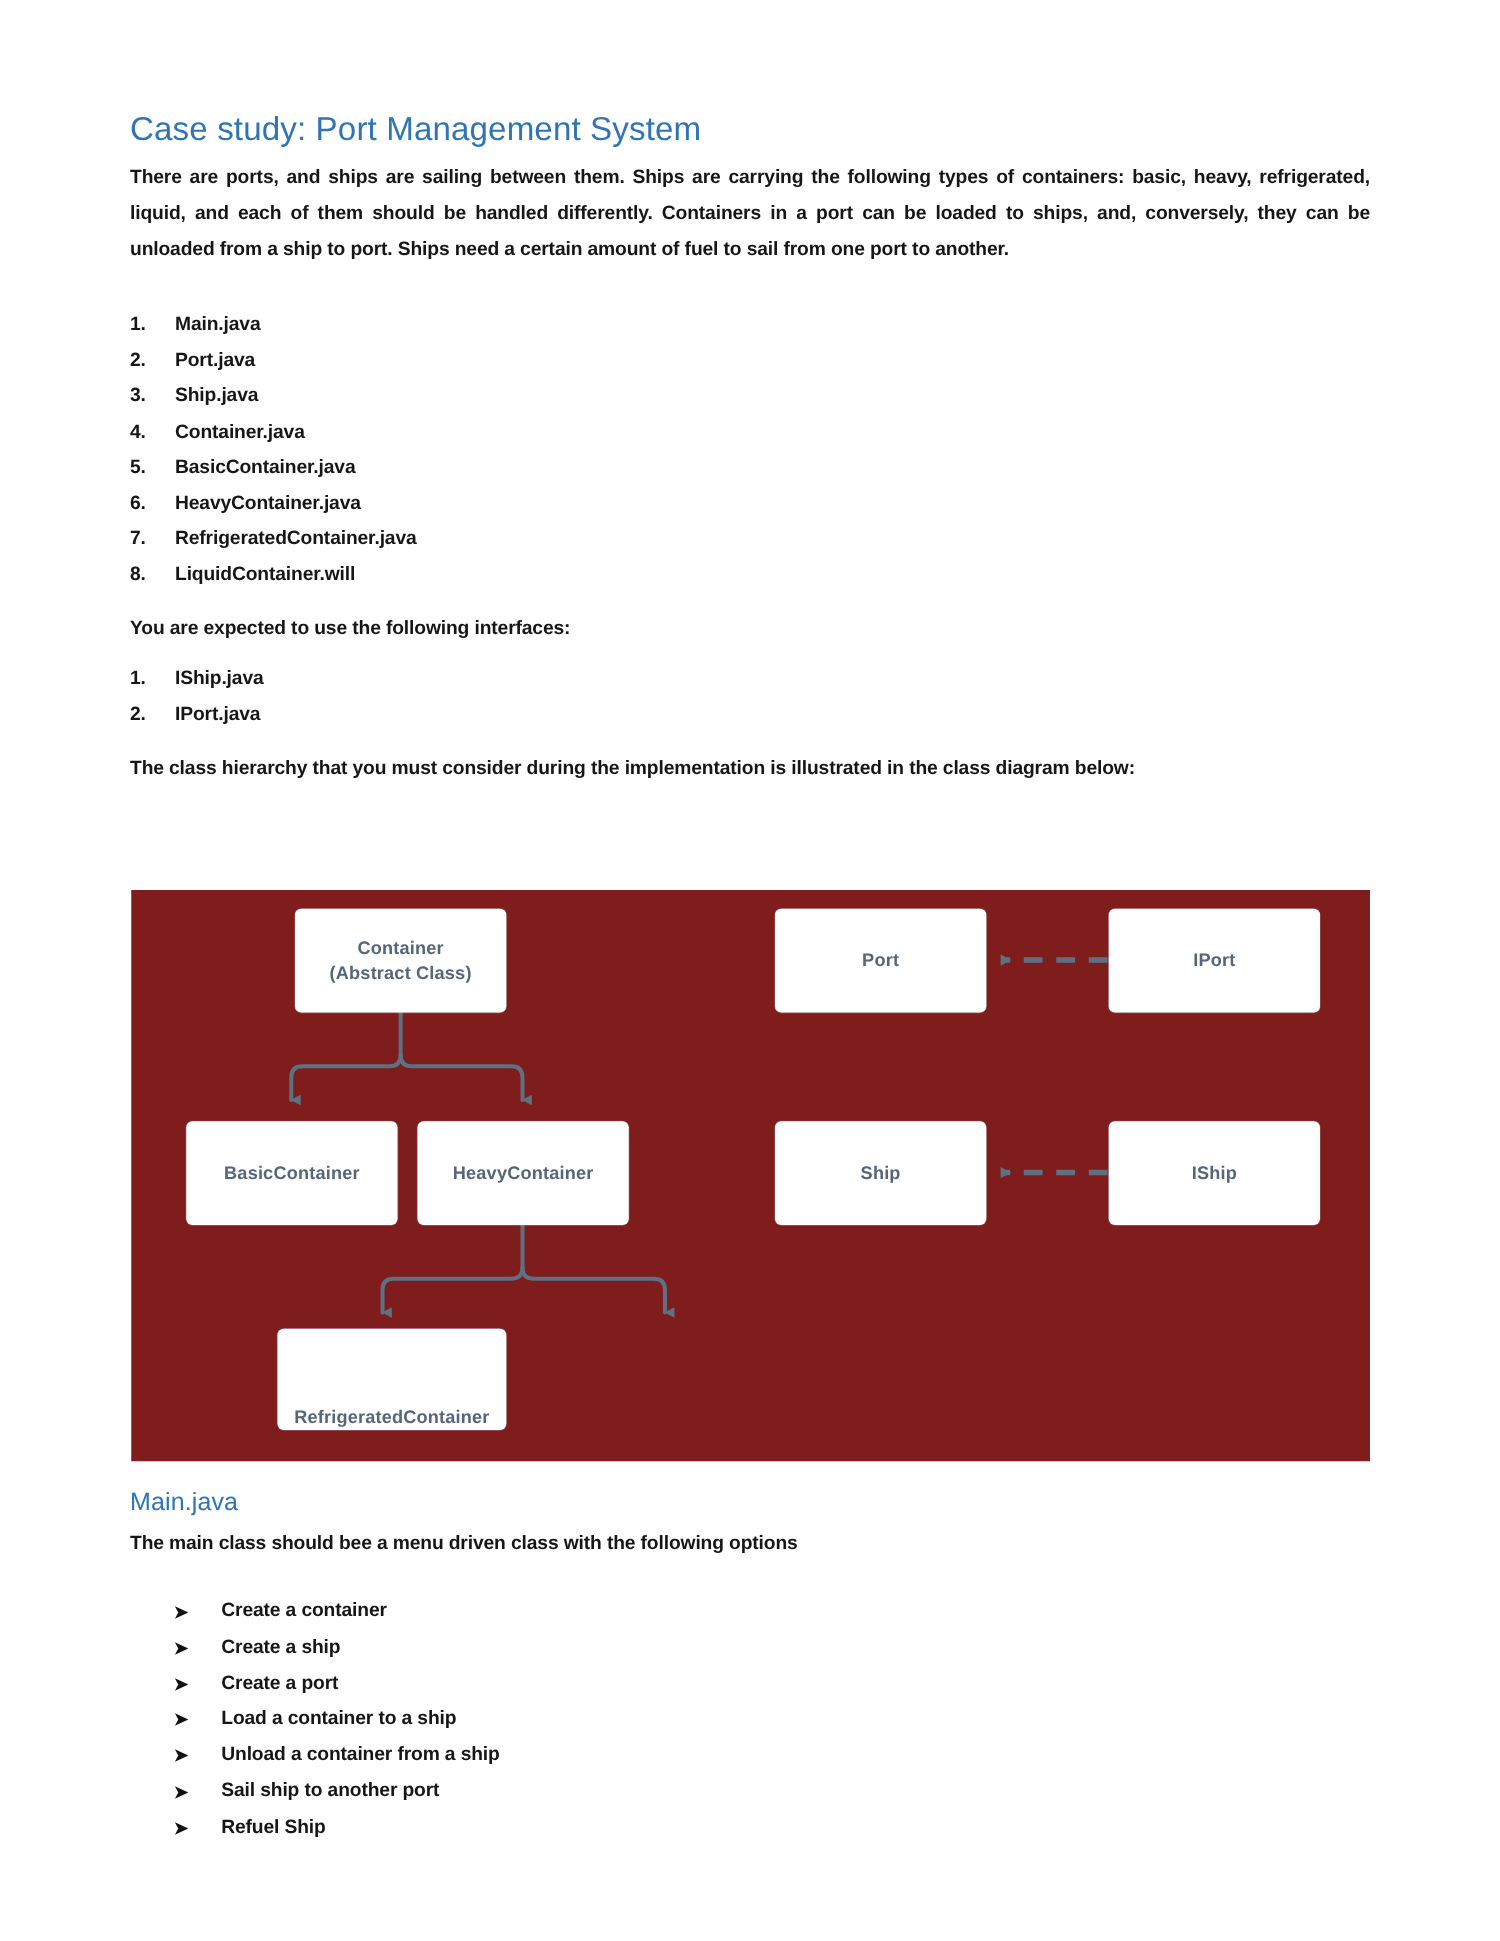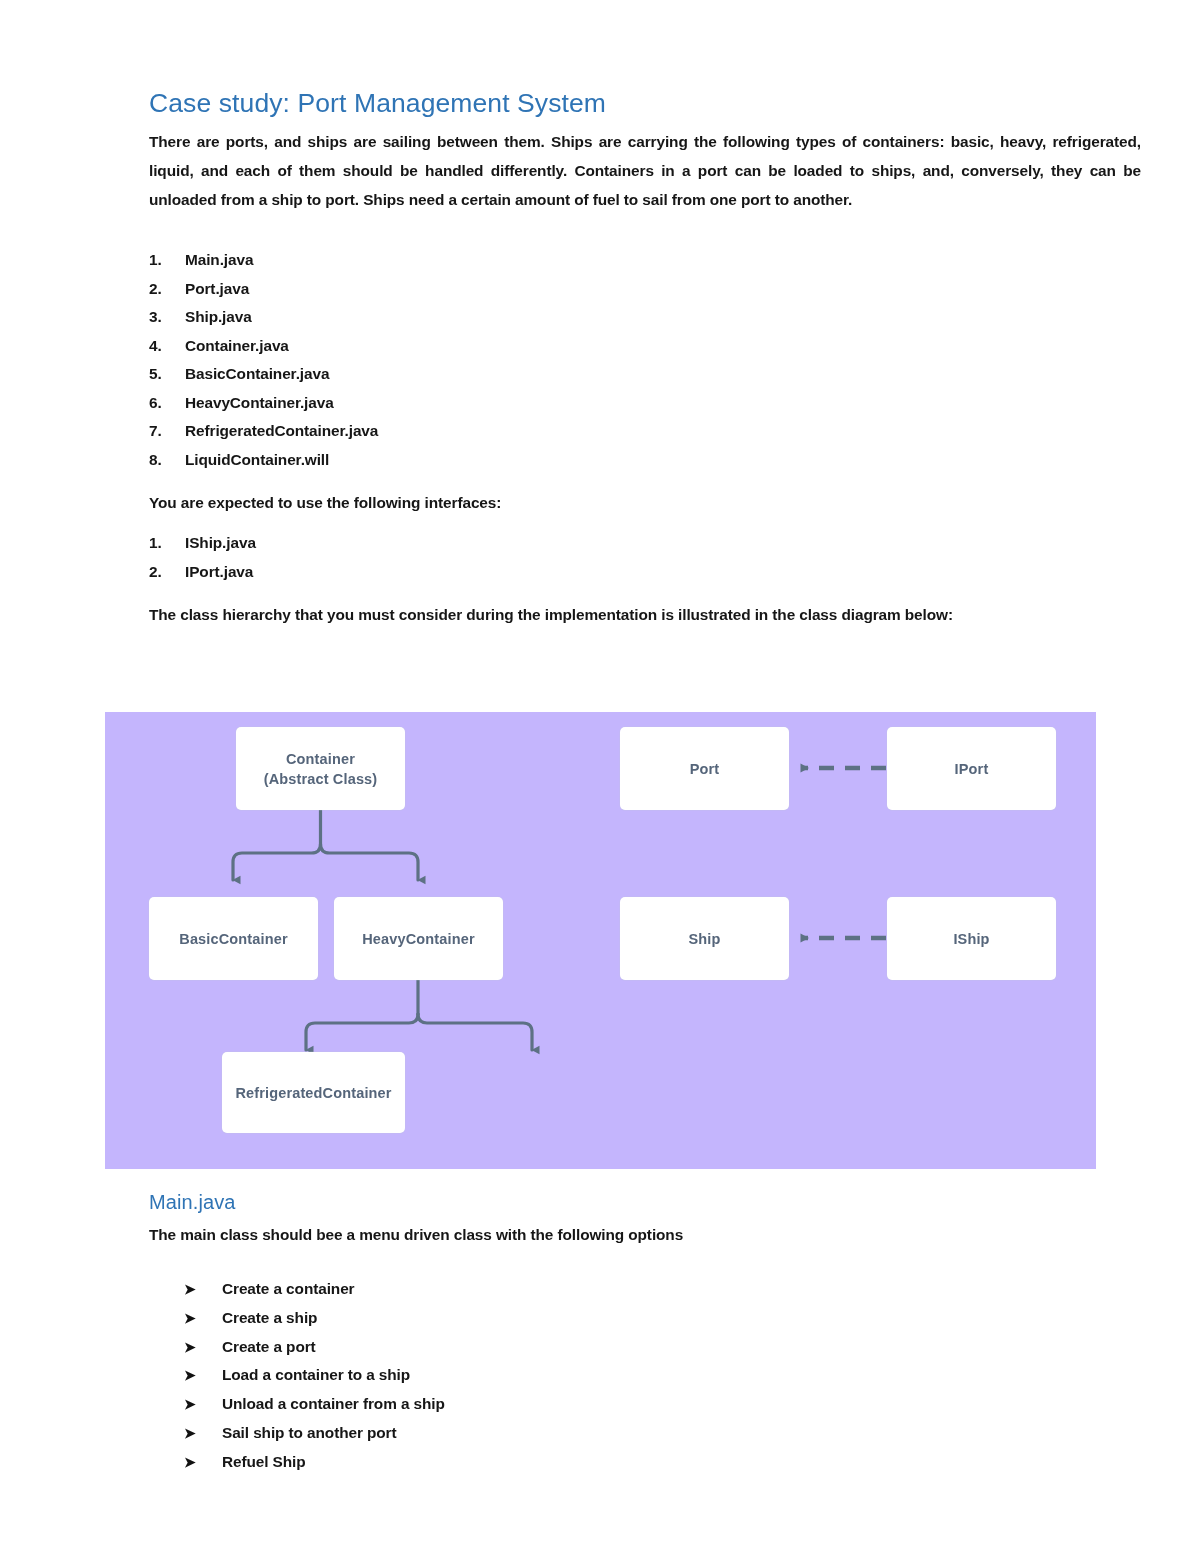--- a/index.html
+++ b/index.html
@@ -19,21 +19,20 @@
     position: absolute;
     left: 0; top: 0;
     width: 1200px;
     height: 1553px;
   }
   .content {
     position: absolute;
     left: 104px;
     top: 88px;
     width: 992px;
-    margin-left: 45px;
   }
 
   
   h1.doc-title {
     font-family: "Liberation Sans", sans-serif;
     font-size: 26.5px;
     font-weight: 400;
     color: #2f74b5;
     margin: 0 0 9px 0;
     letter-spacing: 0.1px;
@@ -112,21 +111,21 @@
     line-height: 28.8px;
   }
 
   
   .diagram-panel {
     position: absolute;
     left: 105px;
     top: 712px;
     width: 991px;
     height: 457px;
-    background: #c4b5fd;
+    background: #7f1d1d;
   }
   .diagram-panel svg {
     position: absolute;
     left: 0; top: 0;
     width: 991px;
     height: 457px;
   }
   .node {
     position: absolute;
     background: #ffffff;
@@ -261,21 +260,21 @@
     </div>
 
     <div class="node" style="left:44px; top:185px; width:169px; height:83px;">
       <span>BasicContainer</span>
     </div>
 
     <div class="node" style="left:229px; top:185px; width:169px; height:83px;">
       <span>HeavyContainer</span>
     </div>
 
-    <div class="node" style="left:117px; top:340px; width:183px; height:81px;">
+    <div class="node" style="left:117px; top:351px; width:183px; height:81px;align-items:flex-end;">
       <span>RefrigeratedContainer</span>
     </div>
 
 
     <div class="node" style="left:515px; top:15px; width:169px; height:83px;">
       <span>Port</span>
     </div>
 
     <div class="node" style="left:782px; top:15px; width:169px; height:83px;">
       <span>IPort</span>

